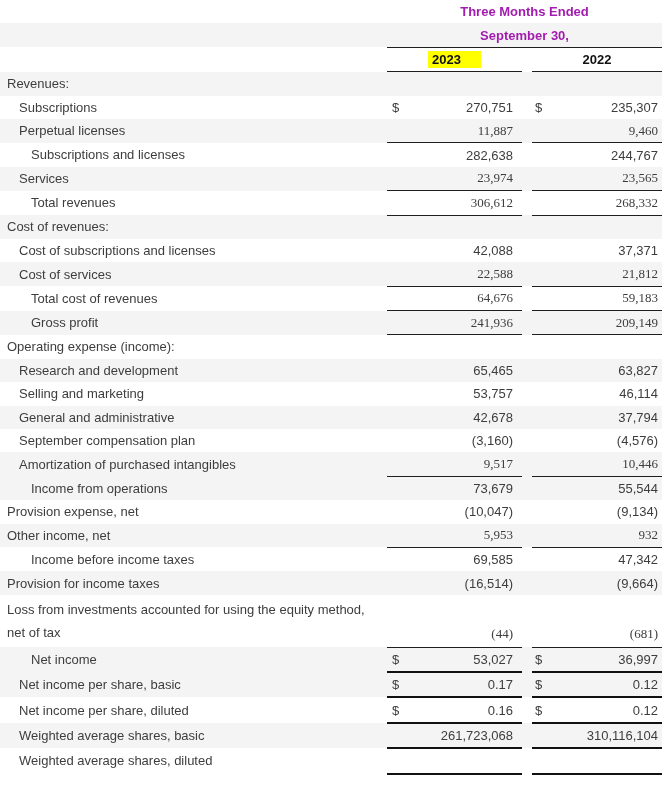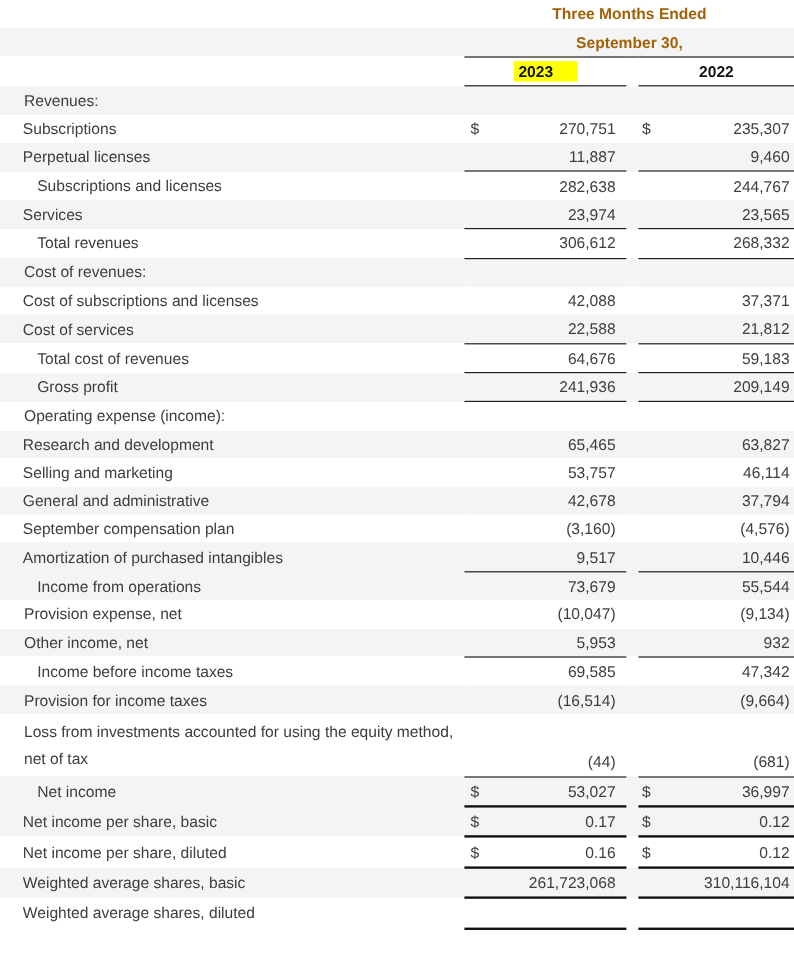--- a/index.html
+++ b/index.html
@@ -12,33 +12,33 @@
   }
   table.fin {
     border-collapse:collapse;
     table-layout:fixed;
     width:662px;
   }
   td { height:23.4px; padding:0; vertical-align:middle; overflow:hidden; white-space:nowrap; }
   tr.stripe { background:#f4f4f4; }
   
   td.lbl { text-align:left; }
-  td.ind0 { padding-left:20px; }
+  td.ind0 { padding-left:7px; }
   td.ind1 { padding-left:19px;margin-left:42px; }
   td.ind2 { padding-left:31px; }
   
   td.num { text-align:right; }
   td.c23 { padding-left:5px; padding-right:9px; }
   td.c22 { padding-left:3px; padding-right:4px; }
   td.num .cur { float:left; }
   
-  td.thin  { border-bottom:1px solid #1f1f1f; }
+  td.thin  { border-bottom:1px solid #1f1f1f;font-family:Liberation Serif, serif; }
   td.thick { border-bottom:2.5px solid #111111; }
   
-  td.hcell { text-align:center; font-weight:bold; color:#a16207; }
+  td.hcell { text-align:center; font-weight:bold; color:#a21caf; }
   td.subline { border-bottom:1px solid #1f1f1f; }
   td.yearcell { text-align:center; font-weight:bold; color:#111111; border-bottom:1px solid #1f1f1f; }
   .hl { background:#ffff00; padding:1px 20px 1px 4px; }
   
   tr.tall td { height:46.8px; }
   tr.tall td.lbl div { line-height:23.4px; }
   tr.tall td.num { vertical-align:bottom; padding-bottom:5px; }
 </style>
 </head>
 <body>

